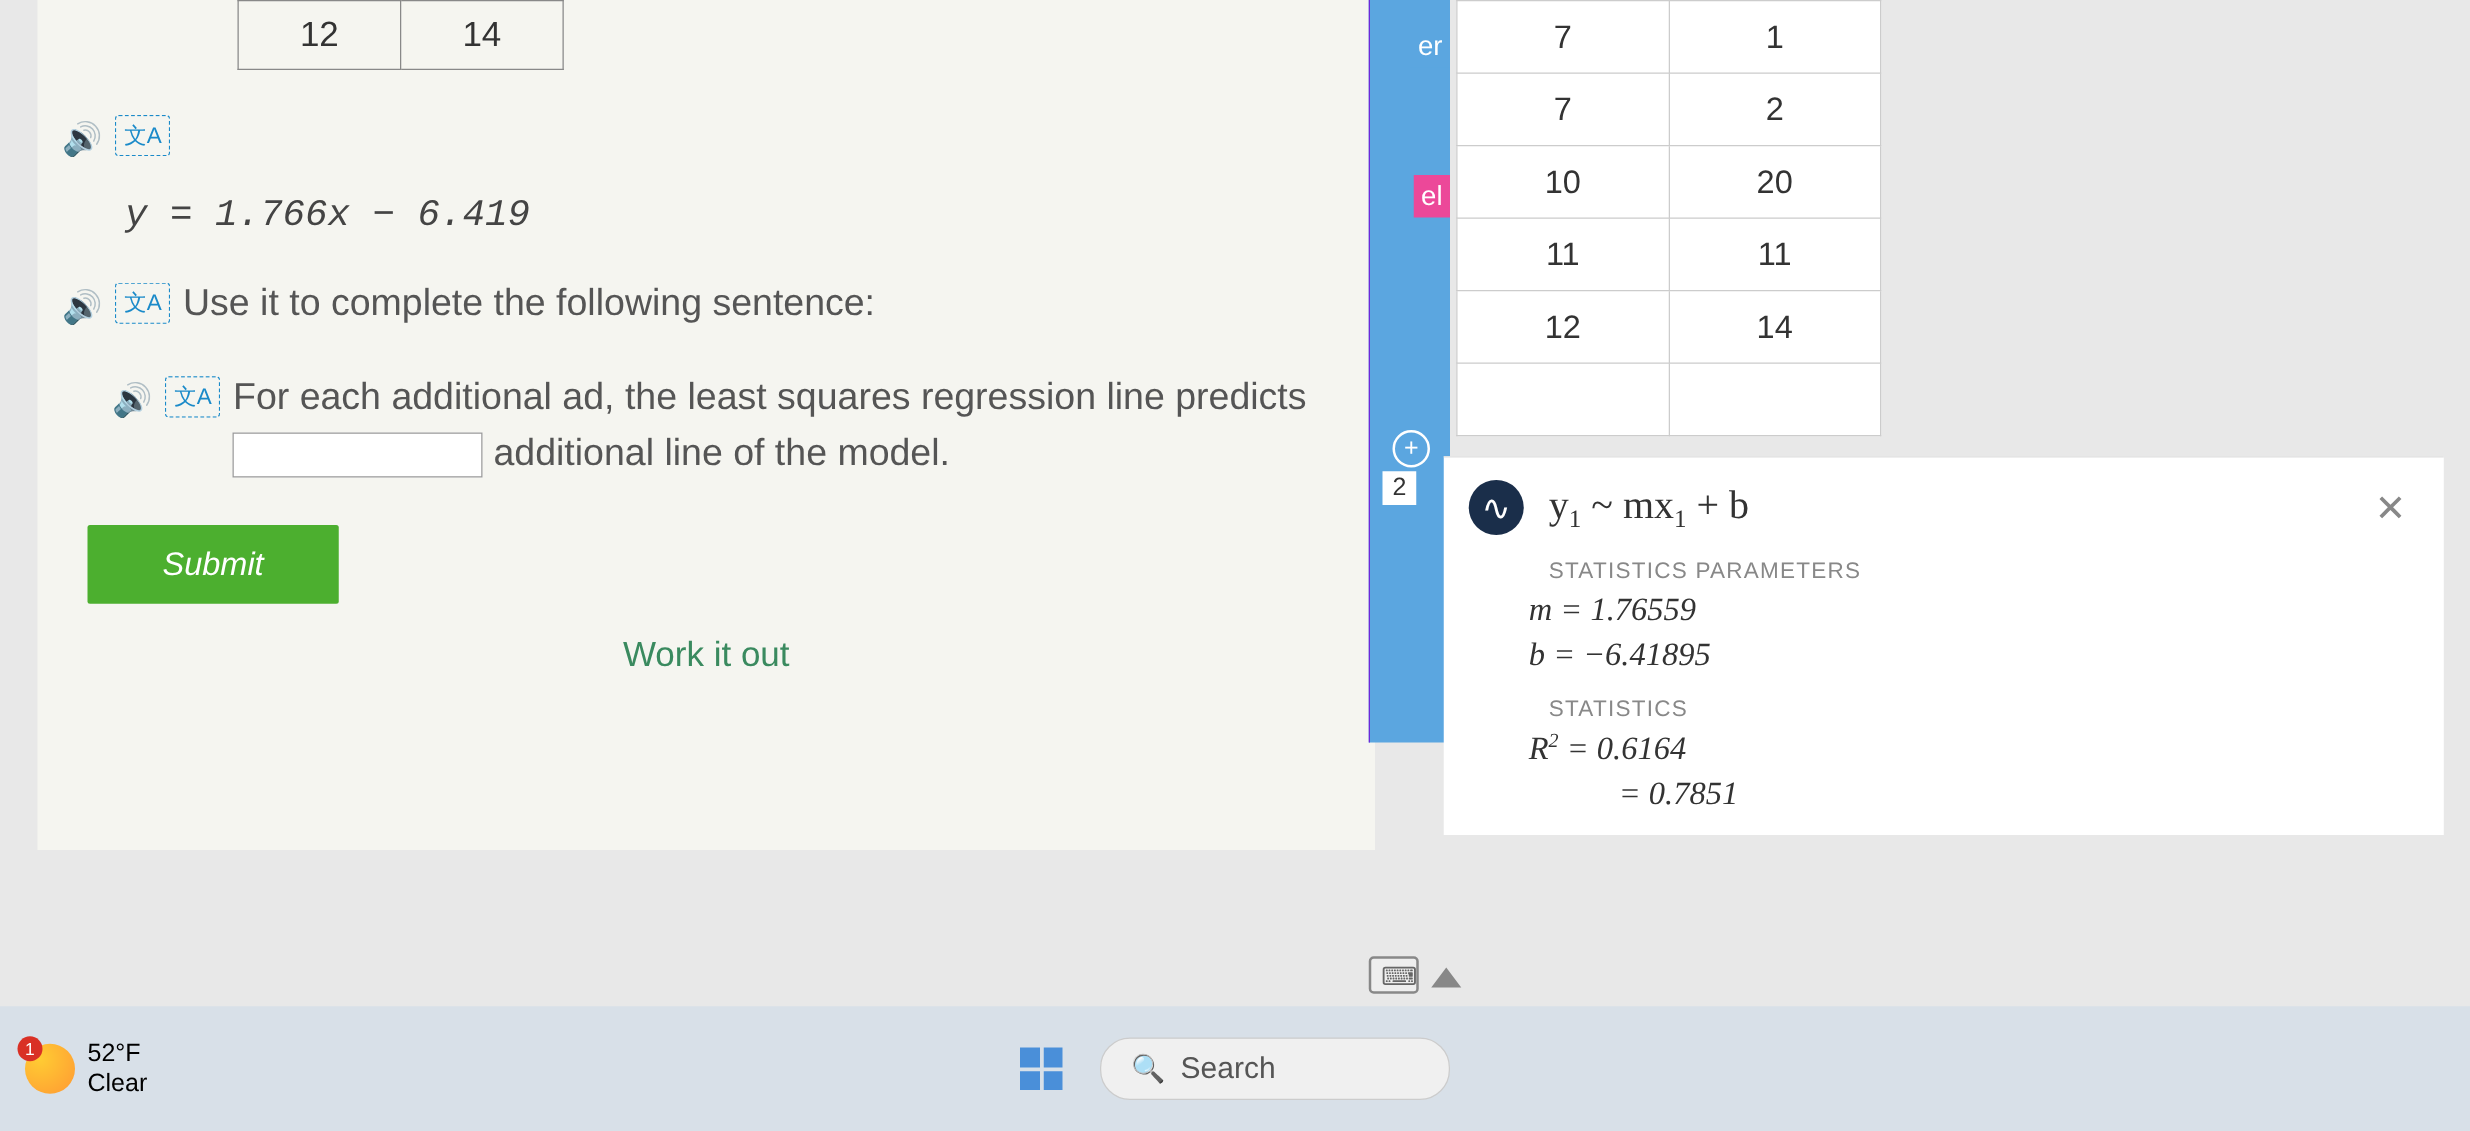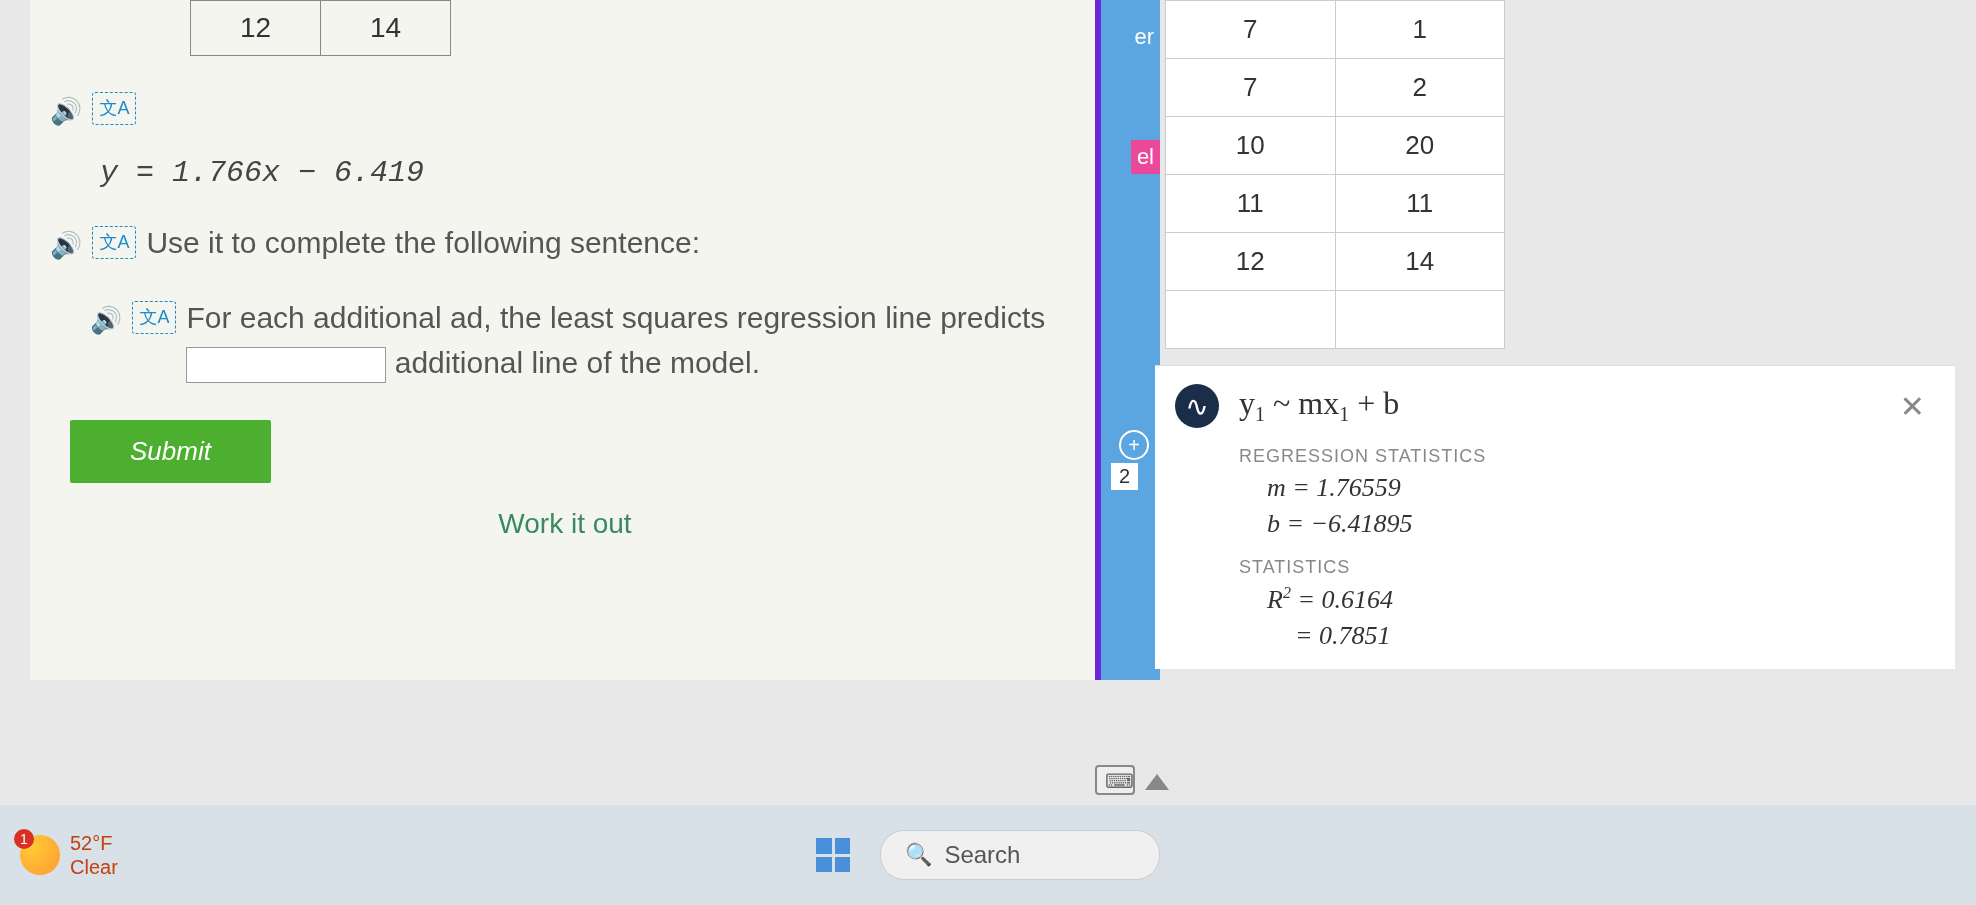--- a/index.html
+++ b/index.html
@@ -90,23 +90,23 @@
   color: #3a8a5f;
   font-size: 28px;
   margin-top: 25px;
   cursor: pointer;
 }
 .ruler-panel {
   position: absolute;
   left: 1095px;
   top: 0;
   width: 65px;
-  height: 680px;
+  height: 594px;
   background: #5ba6e0;
-  border-left: 6px solid #6d28d9;
+  border-left: 1px solid #6d28d9;
 }
 .ruler-panel .tag {
   position: absolute;
   right: 0;
   background: #5ba6e0;
   color: white;
   font-size: 22px;
   padding: 4px 6px;
 }
 .ruler-panel .tag.purple { background: #ec4899; }
@@ -198,21 +198,21 @@
   letter-spacing: 1px;
   margin-top: 18px;
   margin-left: 64px;
 }
 .desmos-param {
   font-size: 26px;
   font-style: italic;
   font-family: Georgia, serif;
   color: #333;
   margin-top: 6px;
-  margin-left: 92px;
+  margin-left: 48px;
 }
 .desmos-param sup { font-size: 16px; }
 .taskbar {
   position: absolute;
   left: 0;
   bottom: 0;
   width: 100%;
   height: 100px;
   background: #d8e0e8;
   display: flex;
@@ -237,21 +237,21 @@
   left: -6px;
   background: #d93025;
   color: white;
   font-size: 14px;
   width: 20px;
   height: 20px;
   border-radius: 50%;
   text-align: center;
   line-height: 20px;
 }
-.weather-text { font-size: 20px; color: #c2410c; line-height: 1.2; }
+.weather-text { font-size: 20px; color: #000000; line-height: 1.2; }
 .taskbar-center {
   position: absolute;
   left: 50%;
   transform: translateX(-50%);
   display: flex;
   align-items: center;
   gap: 30px;
 }
 .win-logo {
   width: 34px;
@@ -379,21 +379,21 @@
   </tbody>
     </table>
 </div>
 
 <div class="desmos-panel">
   <div class="desmos-header">
     <div class="desmos-logo">∿</div>
     <div class="desmos-expr">y<sub>1</sub> ~ mx<sub>1</sub> + b</div>
     <div class="close-x">✕</div>
   </div>
-  <div class="desmos-section-title">REGRESSION STATISTICS</div>
+  <div class="desmos-section-title">STATISTICS PARAMETERS</div>
   <div class="desmos-param">m = 1.76559</div>
   <div class="desmos-param">b = −6.41895</div>
   <div class="desmos-section-title">STATISTICS</div>
   <div class="desmos-param">R<sup>2</sup> = 0.6164</div>
   <div class="desmos-param" style="margin-left:120px">= 0.7851</div>
 </div>
 
 <div class="keyboard-icon"></div>
 <div class="tri-up"></div>
 

